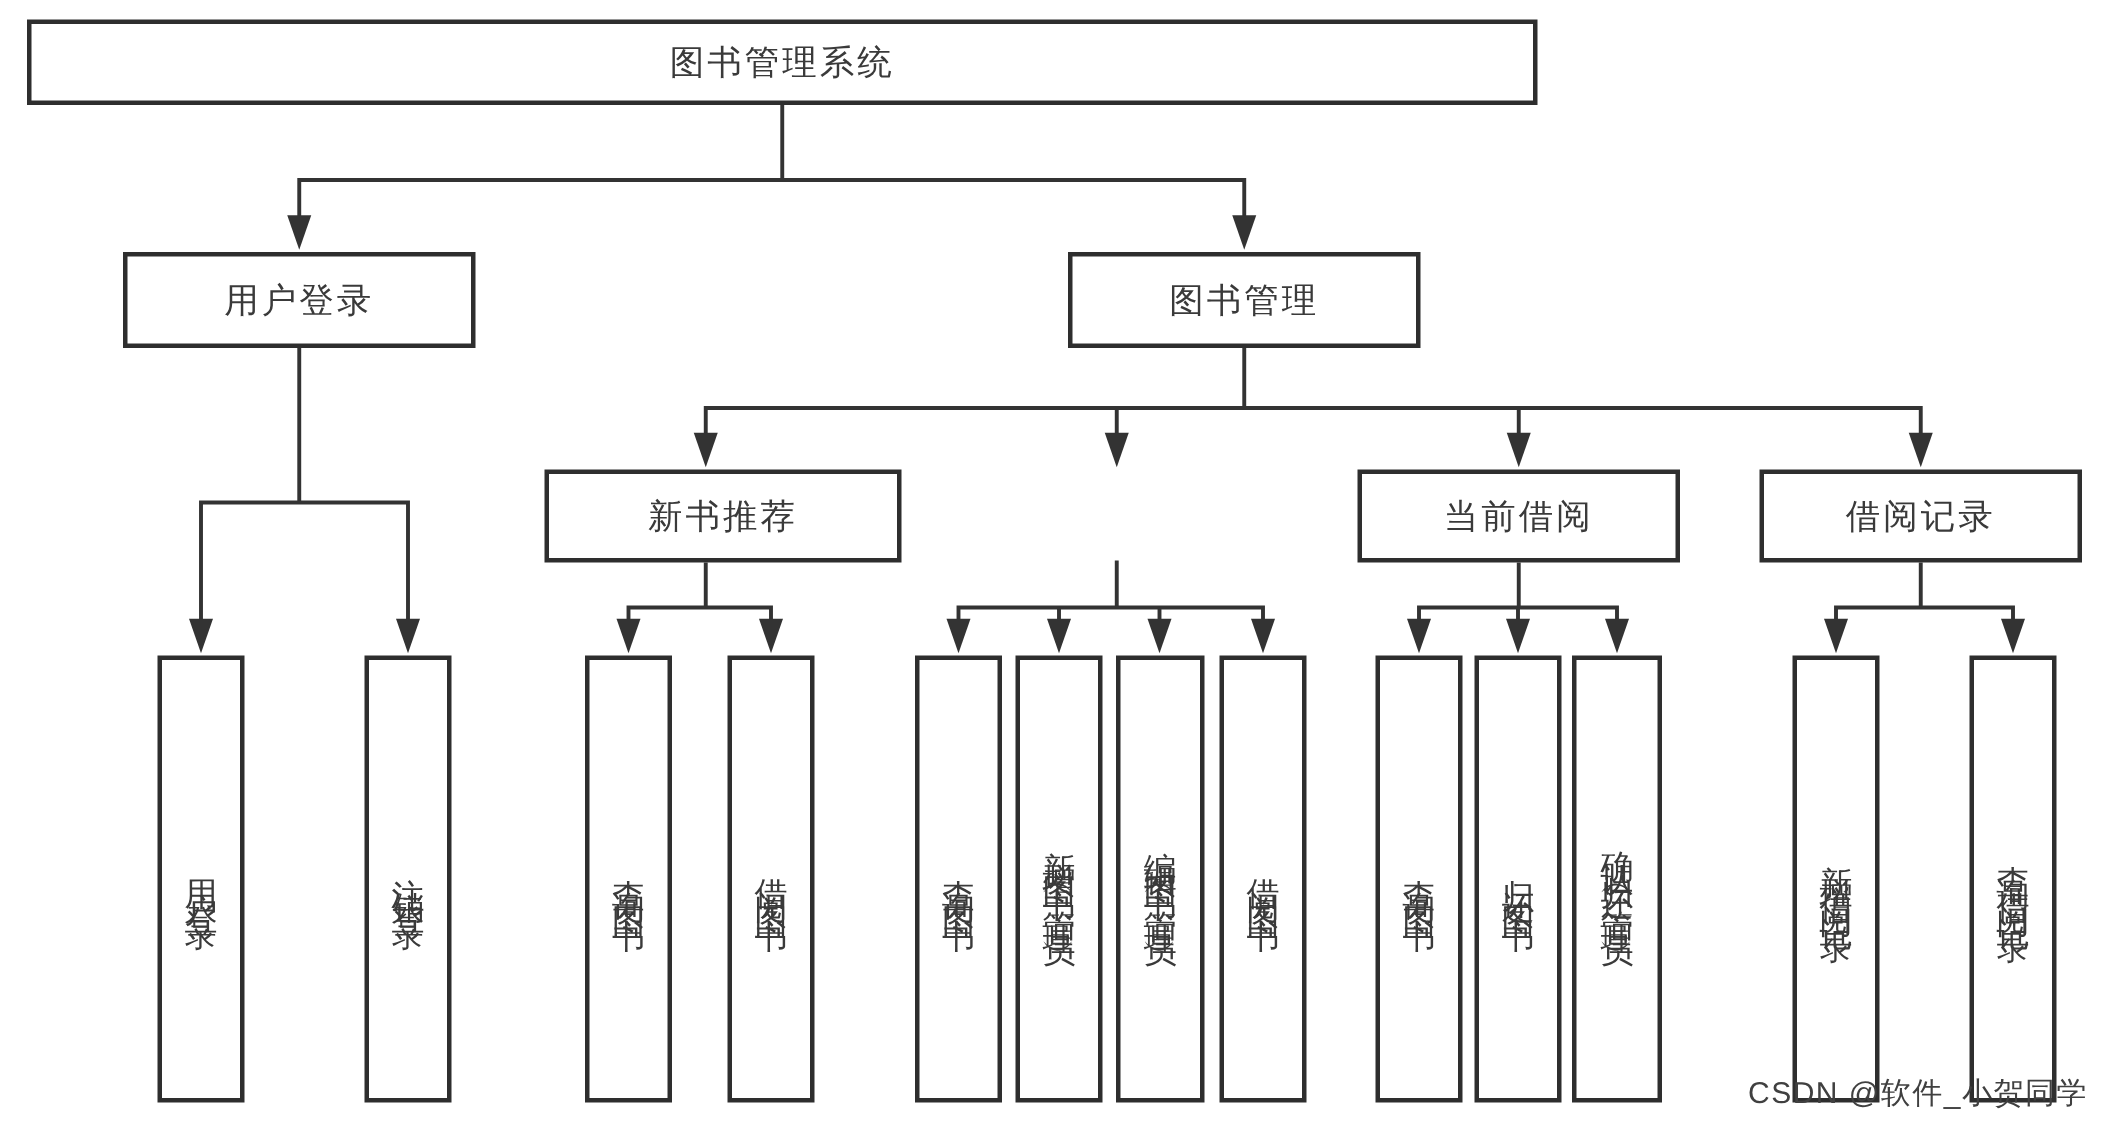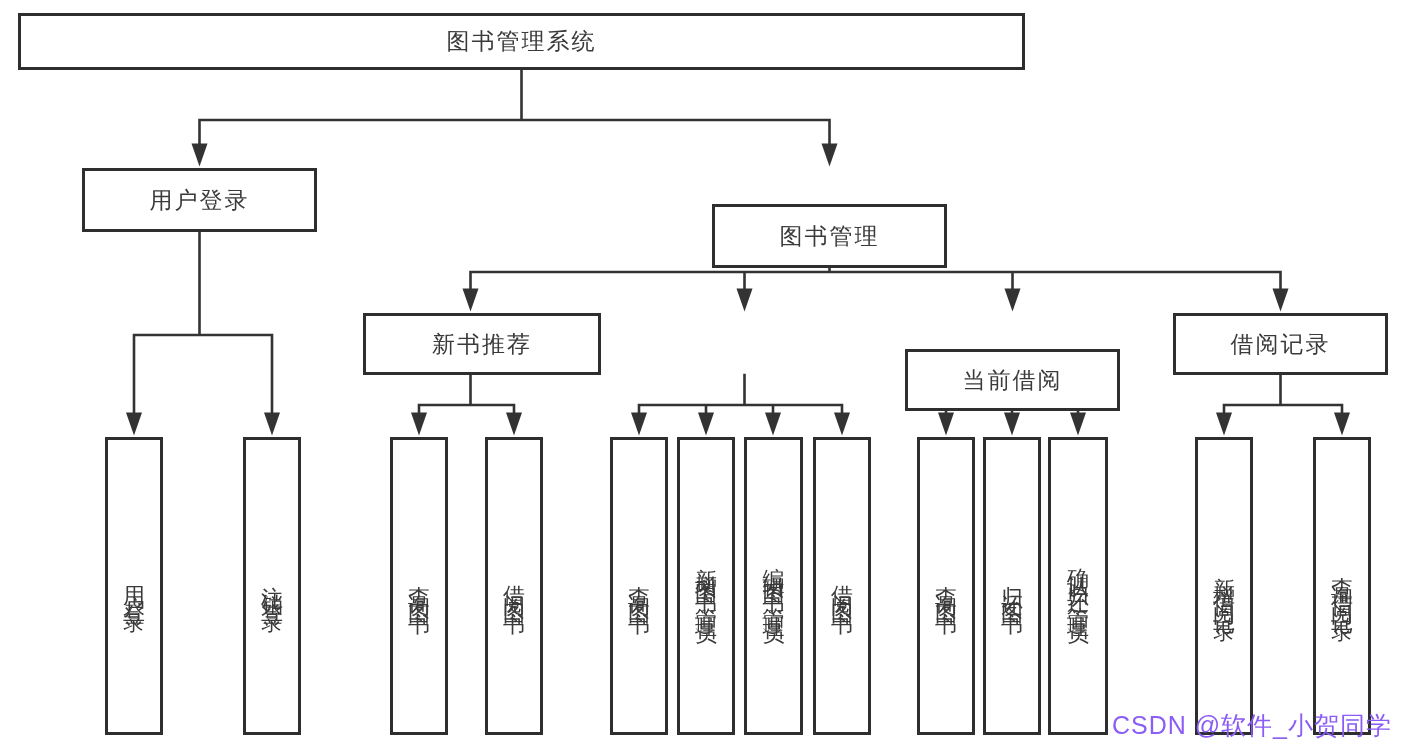--- a/index.html
+++ b/index.html
@@ -55,23 +55,23 @@
     letter-spacing: 9px;
     line-height: 1;
   }
   .v-box.dense {
     letter-spacing: 8px;
   }
   .watermark {
     position: absolute;
     right: 13px;
     bottom: 5px;
-    font-size: 25px;
+    font-size: 20px;
     letter-spacing: 1px;
-    color: #8b5cf6;
+    color: #404040;
     white-space: nowrap;
   }
 </style>
 </head>
 <body>
 
 <div class="canvas">
 
   <svg class="connectors" viewBox="0 0 1405 747">
 
@@ -119,24 +119,24 @@
     <g>
       <path d="M1280.5 375 V405 M1224 405 H1342 M1224 405 V418 M1342 405 V418"></path>
       <polygon points="1216,412.5 1232,412.5 1224,435.5"></polygon>
       <polygon points="1334,412.5 1350,412.5 1342,435.5"></polygon>
     </g>
   </svg>
 
   <div class="box h-box" style="left:18px; top:13px; width:1007px; height:57px;">图书管理系统</div>
 
   <div class="box h-box" style="left:82px; top:168px; width:235px; height:64px;">用户登录</div>
-  <div class="box h-box" style="left:712px; top:168px; width:235px; height:64px;margin-top:36px;">图书管理</div>
+  <div class="box h-box" style="left:712px; top:168px; width:235px; height:64px;">图书管理</div>
 
   <div class="box h-box" style="left:363px; top:313px; width:238px; height:62px;">新书推荐</div>
-  <div class="box h-box" style="left:905px; top:313px; width:215px; height:62px;margin-top:36px;">当前借阅</div>
+  <div class="box h-box" style="left:905px; top:313px; width:215px; height:62px;">当前借阅</div>
   <div class="box h-box" style="left:1173px; top:313px; width:215px; height:62px;">借阅记录</div>
 
   <div class="box v-box" style="left:105px; top:437px; width:58px; height:298px;">用户登录</div>
   <div class="box v-box" style="left:243px; top:437px; width:58px; height:298px;">注销登录</div>
 
   <div class="box v-box" style="left:390px; top:437px; width:58px; height:298px;">查询图书</div>
   <div class="box v-box" style="left:485px; top:437px; width:58px; height:298px;">借阅图书</div>
 
   <div class="box v-box" style="left:610px; top:437px; width:58px; height:298px;">查询图书</div>
   <div class="box v-box dense" style="left:677px; top:437px; width:58px; height:298px;">新增图书（管理员）</div>

